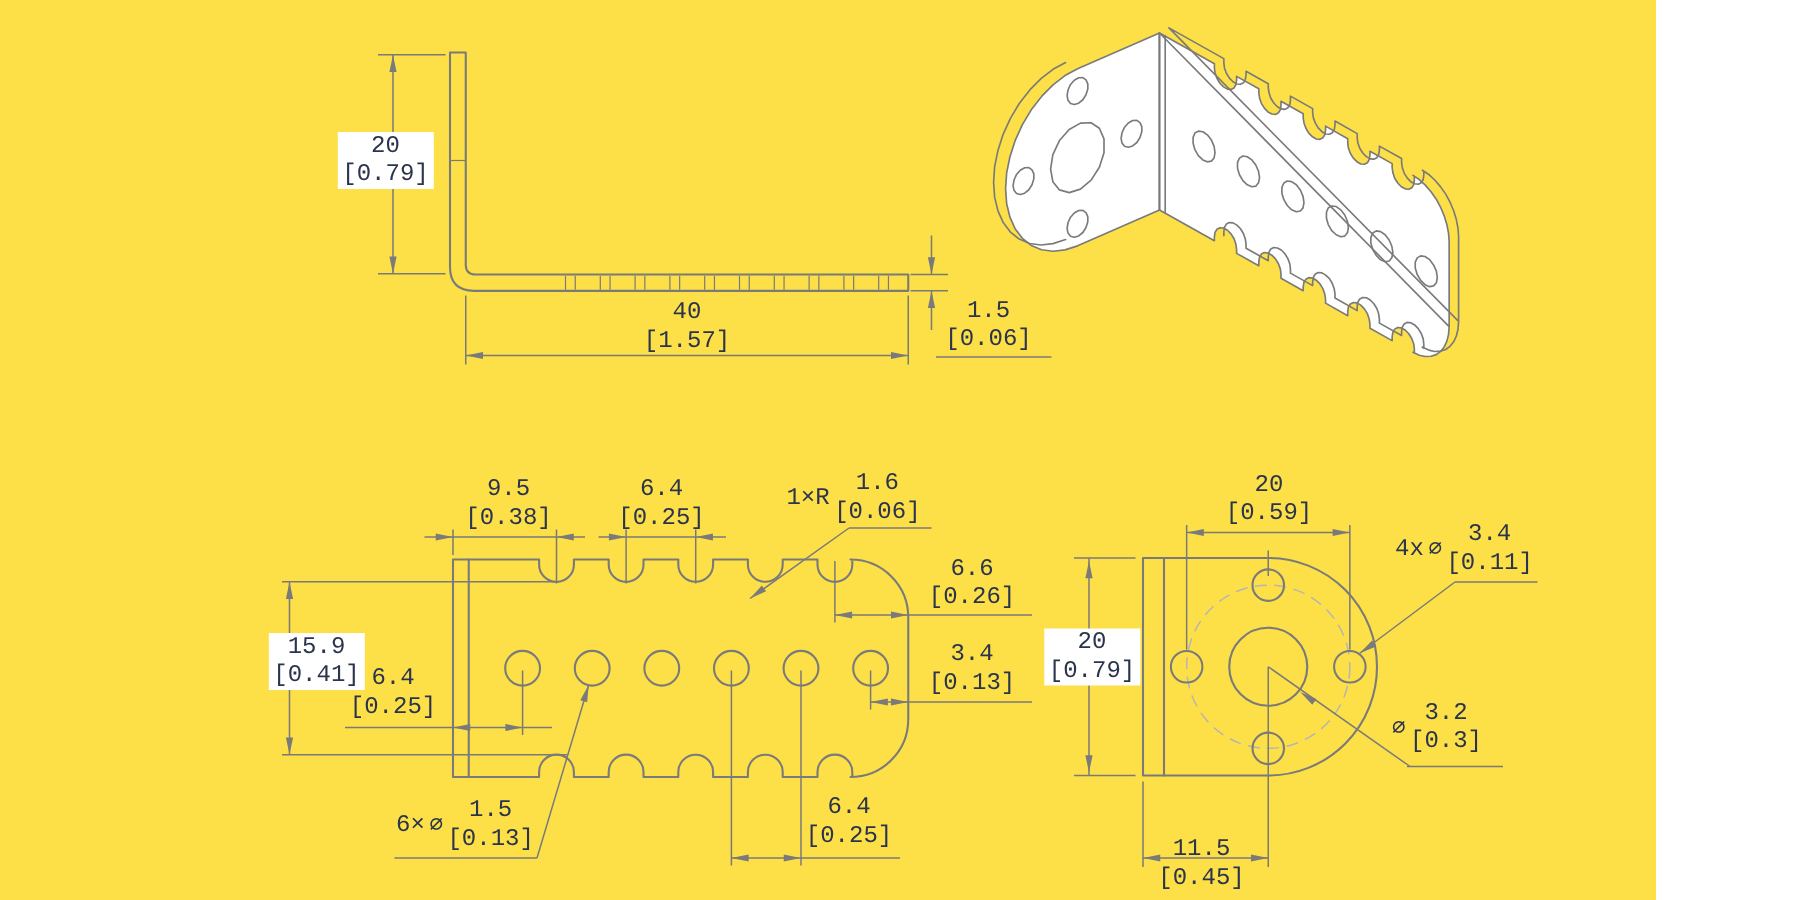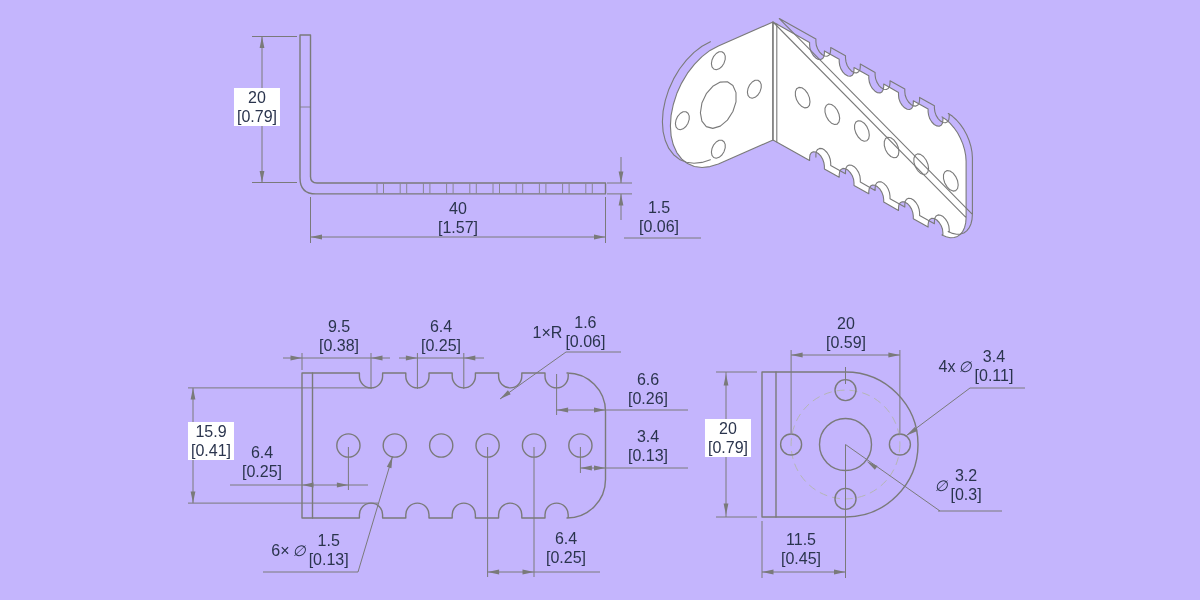--- a/index.html
+++ b/index.html
@@ -1,17 +1,17 @@
 <!DOCTYPE html>
 <html><head>
 <meta charset="utf-8">
 <style>
   html,body{margin:0;padding:0;background:#fff;}
-  #page{position:relative;width:1200px;height:600px;background:#c4b5fd;overflow:hidden;
-        font-family:Liberation Sans, sans-serif;}
+  #page{position:relative;width:1104px;height:600px;background:#fde047;overflow:hidden;
+        font-family:Liberation Mono, monospace;}
   svg{position:absolute;left:0;top:0;}
   svg .ol {fill:none;stroke:#7a7a7a;stroke-width:1.4;stroke-linejoin:round;stroke-linecap:round;}
   svg .iso{fill:none;stroke:#7a7a7a;stroke-width:1.1;stroke-linejoin:round;stroke-linecap:round;}
   svg .isof{fill:#fff;stroke:#7a7a7a;stroke-width:1.1;stroke-linejoin:round;}
   svg .dim{stroke:#7a7a7a;stroke-width:1;fill:none;}
   svg .thin{stroke:#7a7a7a;stroke-width:.8;fill:none;}
   svg .dash{stroke:#b5b5b5;stroke-width:1;fill:none;stroke-dasharray:8 5;}
   svg .arr{fill:#7a7a7a;stroke:none;}
   .lbl{position:absolute;transform:translate(-50%,-50%);text-align:center;color:#2a344d;
        font-size:16px;line-height:19px;white-space:nowrap;}
@@ -242,17 +242,17 @@
     <span class="mm">20</span>
     <span class="in">[0.79]</span>
   </div>
   <div class="lbl row" style="left:958px;top:485px">
     <span class="sym">∅</span>
     <span class="stack">
       <span class="mm">3.2</span>
       <span class="in">[0.3]</span>
     </span>
   </div>
-  <div class="lbl" style="left:801px;top:549px">
+  <div class="lbl" style="left:801px;top:576px">
     <span class="mm">11.5</span>
     <span class="in">[0.45]</span>
   </div>
 </div>
 
 </body></html>

